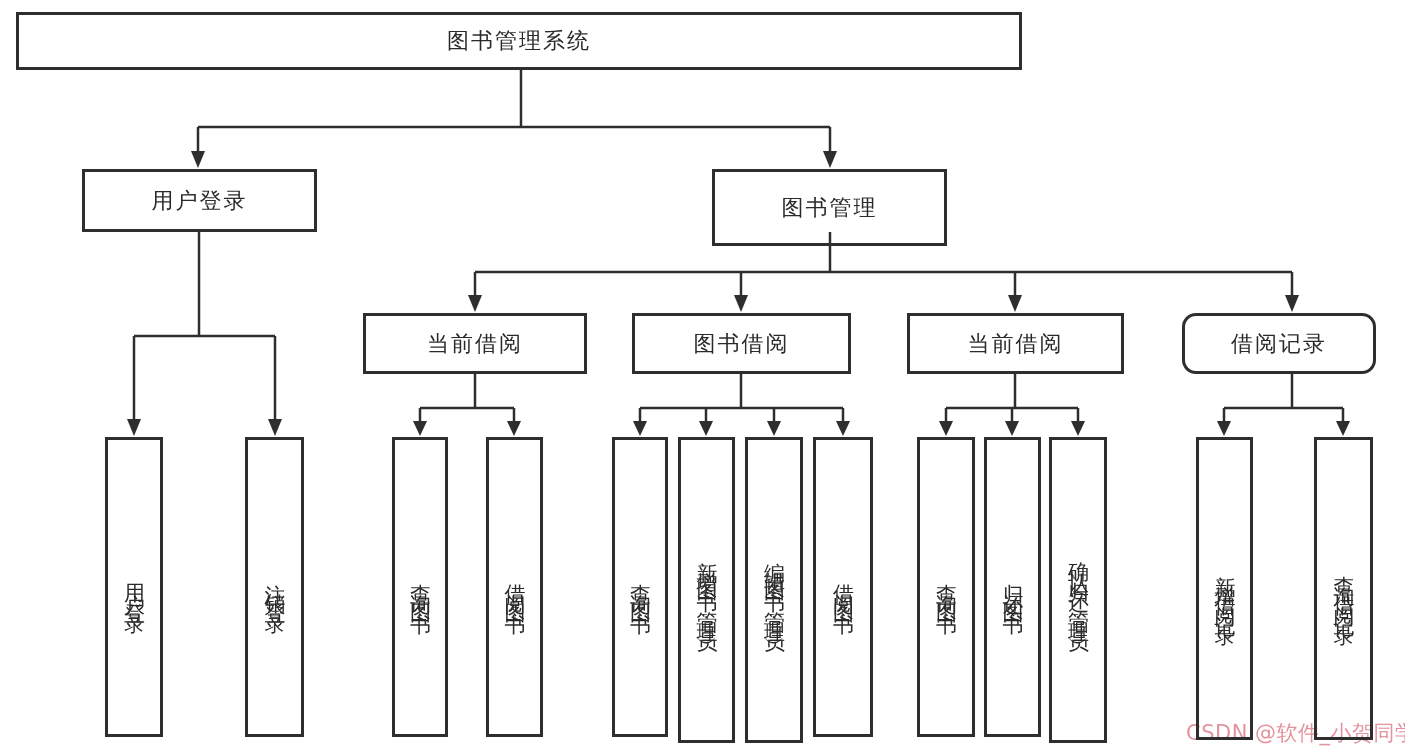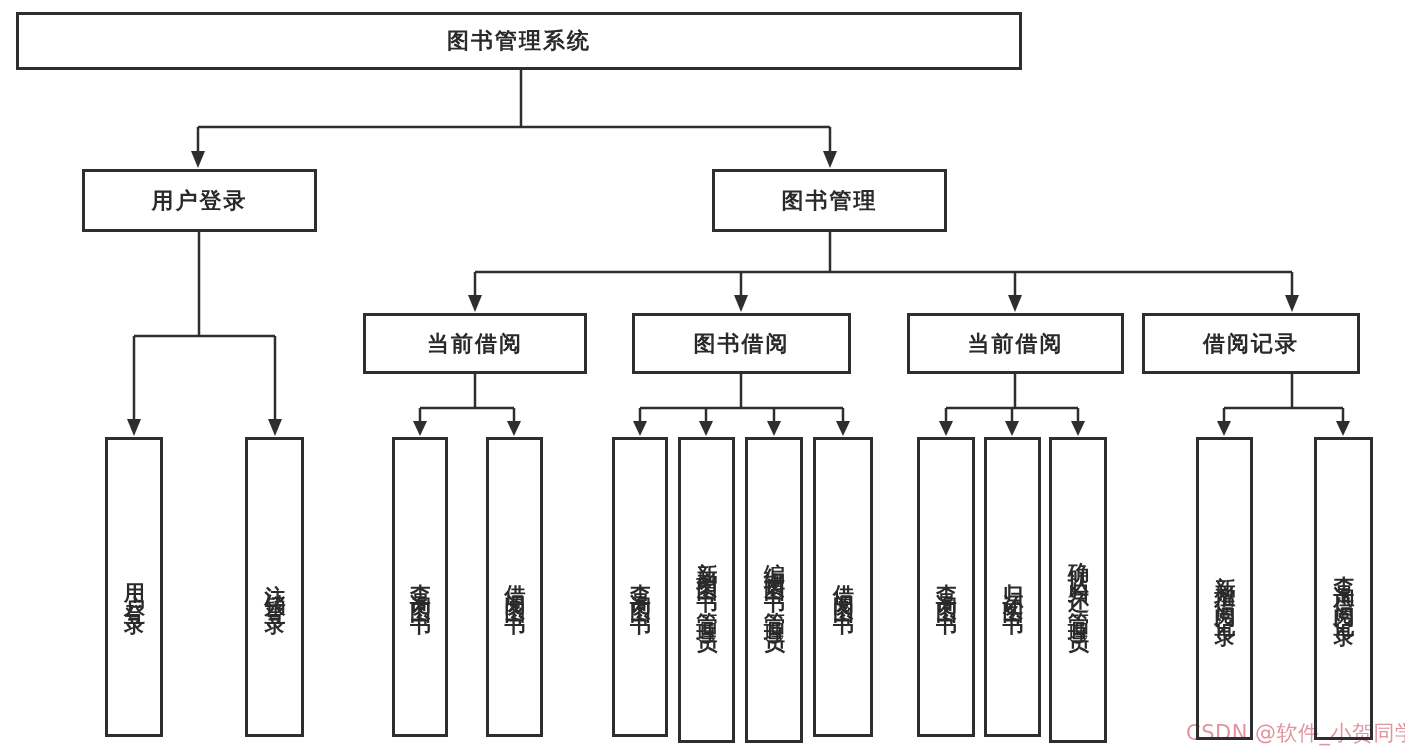--- a/index.html
+++ b/index.html
@@ -23,21 +23,20 @@
   }
   .node {
     position: absolute;
     box-sizing: border-box;
     border: 3px solid #2e2e2e;
     background: transparent;
     display: flex;
     align-items: center;
     justify-content: center;
     z-index: 1;
-    font-weight: bold;
   }
   .node .lbl {
     color: #2a2a2a;
     font-size: 22px;
     letter-spacing: 2px;
     white-space: nowrap;
   }
   .leaf .lbl {
     writing-mode: vertical-rl;
     text-orientation: mixed;
@@ -142,34 +141,34 @@
 
   <div id="watermark">CSDN @软件_小贺同学</div>
 
   <div class="node" style="left:16px;top:12px;width:1006px;height:58px;">
     <span class="lbl">图书管理系统</span>
   </div>
 
   <div class="node" style="left:82px;top:169px;width:235px;height:63px;">
     <span class="lbl">用户登录</span>
   </div>
-  <div class="node" style="left:712px;top:169px;width:235px;height:63px;">
+  <div class="node" style="left:712px;top:169px;width:235px;height:77px;">
     <span class="lbl">图书管理</span>
   </div>
 
   <div class="node" style="left:363px;top:313px;width:224px;height:61px;">
     <span class="lbl">当前借阅</span>
   </div>
   <div class="node" style="left:632px;top:313px;width:219px;height:61px;">
     <span class="lbl">图书借阅</span>
   </div>
   <div class="node" style="left:907px;top:313px;width:217px;height:61px;">
     <span class="lbl">当前借阅</span>
   </div>
-  <div class="node" style="left:1142px;top:313px;width:218px;height:61px;">
+  <div class="node" style="left:1182px;top:313px;width:194px;height:61px;border-radius:14px;">
     <span class="lbl">借阅记录</span>
   </div>
 
   <div class="node leaf" style="left:105px;top:437px;width:58px;height:300px;">
     <span class="lbl">用户登录</span>
   </div>
   <div class="node leaf" style="left:245px;top:437px;width:59px;height:300px;">
     <span class="lbl">注销登录</span>
   </div>
 

